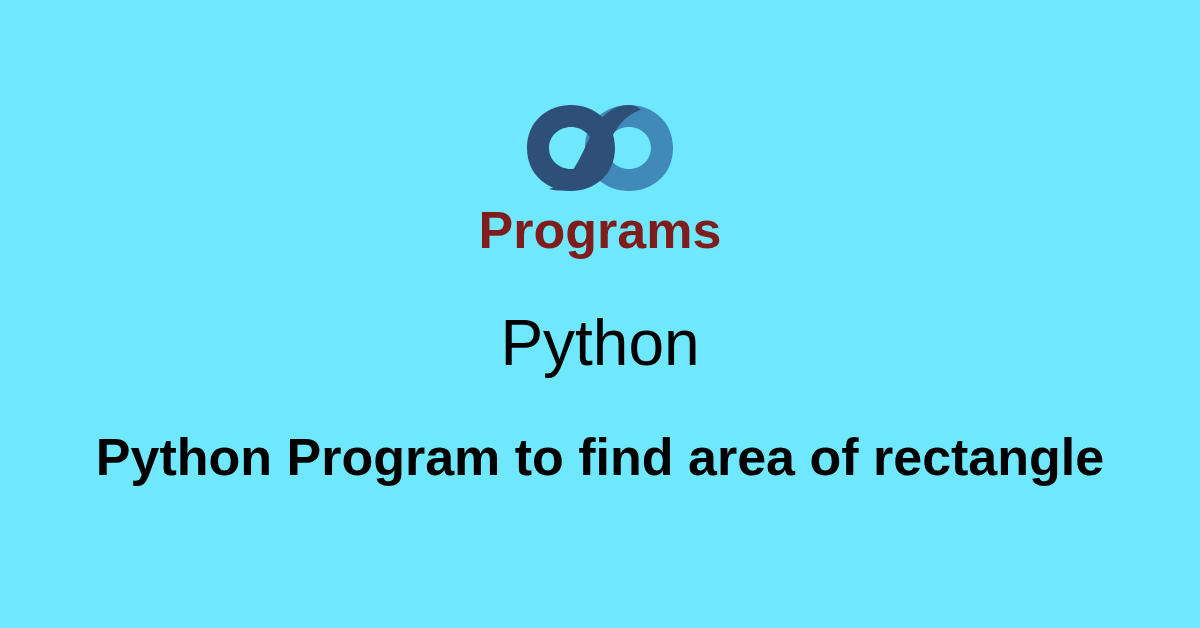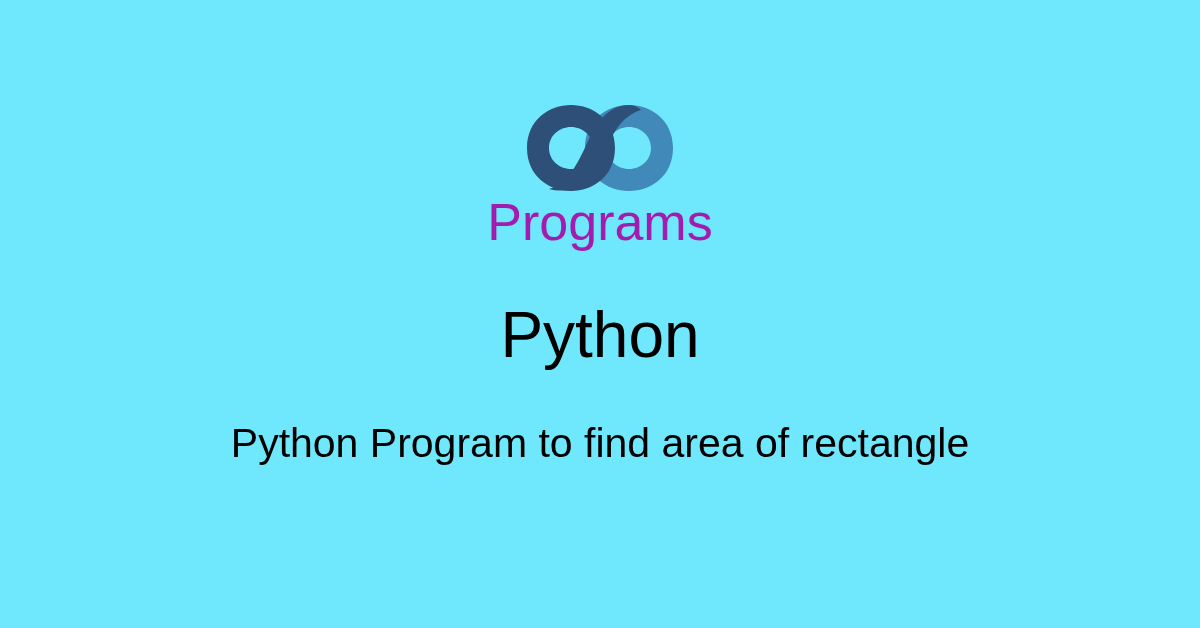--- a/index.html
+++ b/index.html
@@ -37,40 +37,40 @@
   .text-block {
     position: absolute;
     left: 0;
     top: 195px;
     width: 1200px;
     text-align: center;
   }
   .line-brand {
     font-size: 52px;
     line-height: 1.06;
-    color: #a21caf;
-    font-weight: 400;
+    color: #7f1d1d;
+    font-weight: 700;
     letter-spacing: 0px;
-    margin: 0;
+    margin: 8px;
     padding: 0;
   }
   .line-category {
     font-size: 64px;
     line-height: 1.06;
     color: #000000;
     font-weight: 400;
     margin: 0;
     padding: 0;
     margin-top: 52px;
   }
   .line-title {
-    font-size: 41px;
+    font-size: 52px;
     line-height: 1.06;
     color: #000000;
-    font-weight: 400;
+    font-weight: 700;
     margin: 0;
     padding: 0;
     margin-top: 52px;
     white-space: nowrap;
   }
 </style>
 </head>
 <body>
 
 <div class="card">

